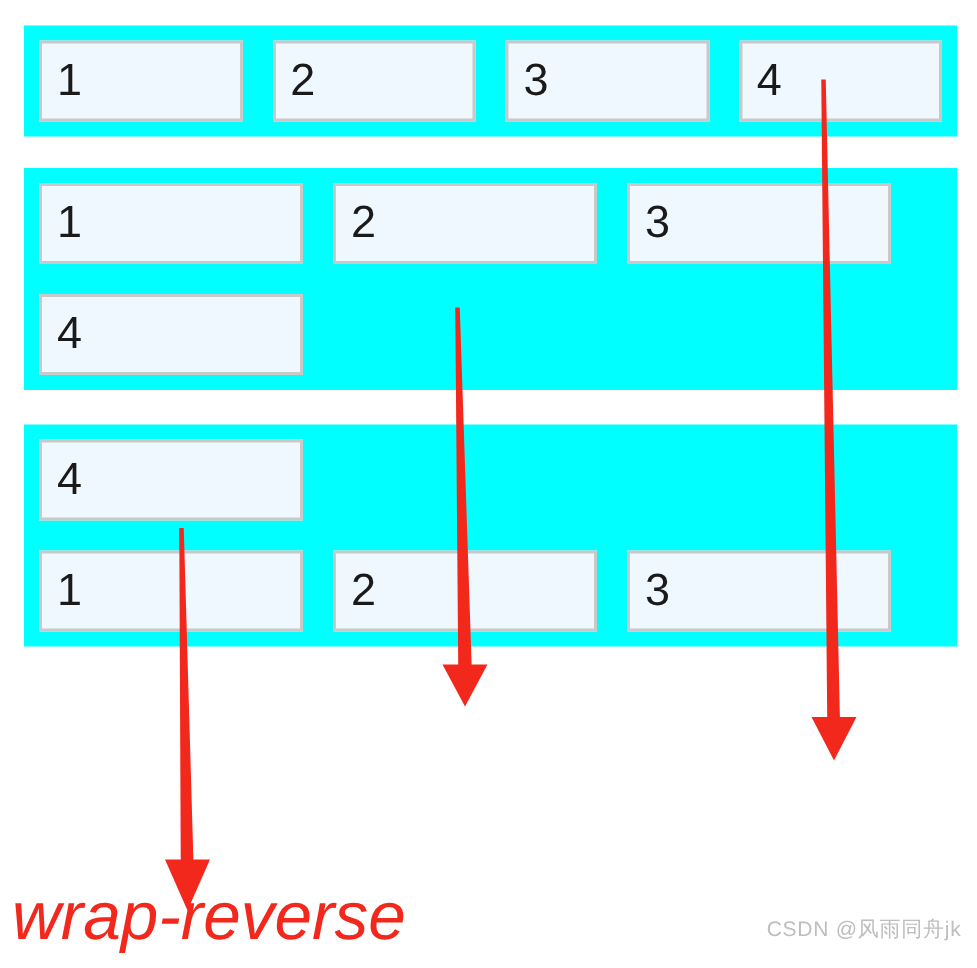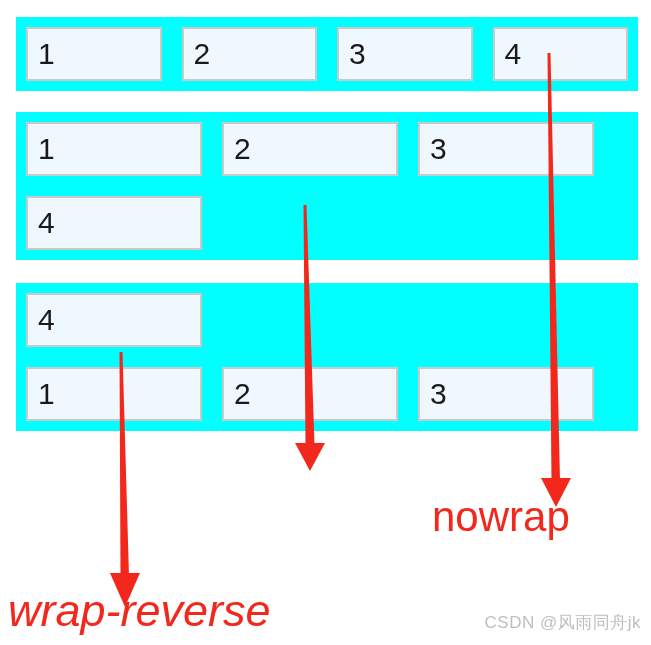--- a/index.html
+++ b/index.html
@@ -63,21 +63,21 @@
     z-index: 11;
   }
   .label-wrap         { left: 257px; top: 458px; font-size: 42px; }
   .label-nowrap       { left: 432px; top: 496px; font-size: 42px; }
   .label-wrap-reverse { left: 8px;   top: 588px; font-size: 45px; font-style: italic; }
 
   .watermark {
     position: absolute;
     right: 10px;
     top: 611px;
-    font-size: 17px;
+    font-size: 14px;
     color: var(--watermark-gray);
     text-shadow: 1px 1px 0 rgba(255,255,255,0.9);
     letter-spacing: 0.5px;
     z-index: 11;
     margin-left: 48px;
   }
 </style>
 </head>
 <body>
 
@@ -115,18 +115,17 @@
       <polygon points="303.5,205 306.5,205 314.5,446 305.5,446"></polygon>
       <polygon points="295,443 325,443 310,471"></polygon>
     </g>
 
     <g>
       <polygon points="119.5,352 122.5,352 129,576 120.5,576"></polygon>
       <polygon points="110,573 140,573 125,607"></polygon>
     </g>
   </svg>
 
-  <div class="annotation-label label-nowrap">nowrap</div>
   <div class="annotation-label label-wrap-reverse">wrap-reverse</div>
 
   <div class="watermark">CSDN @风雨同舟jk</div>
 
 </div>
 
 </body></html>

